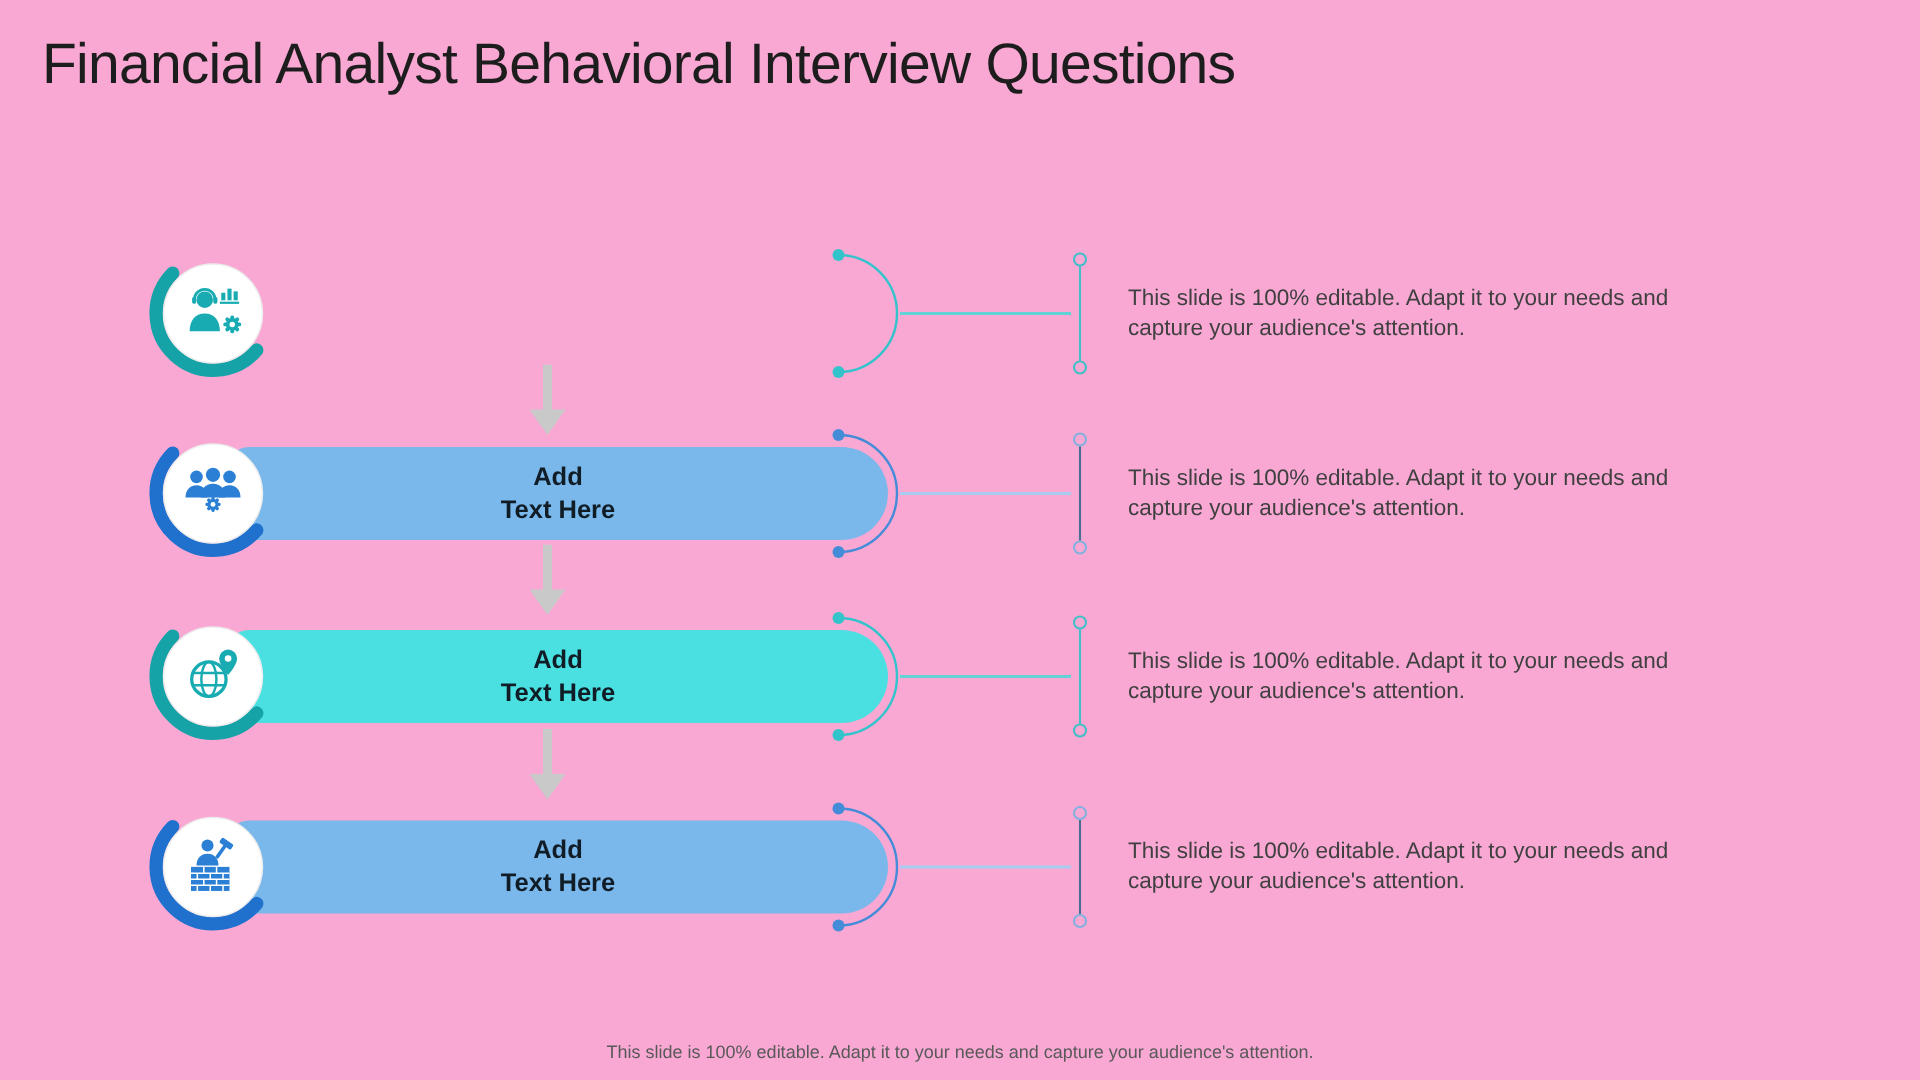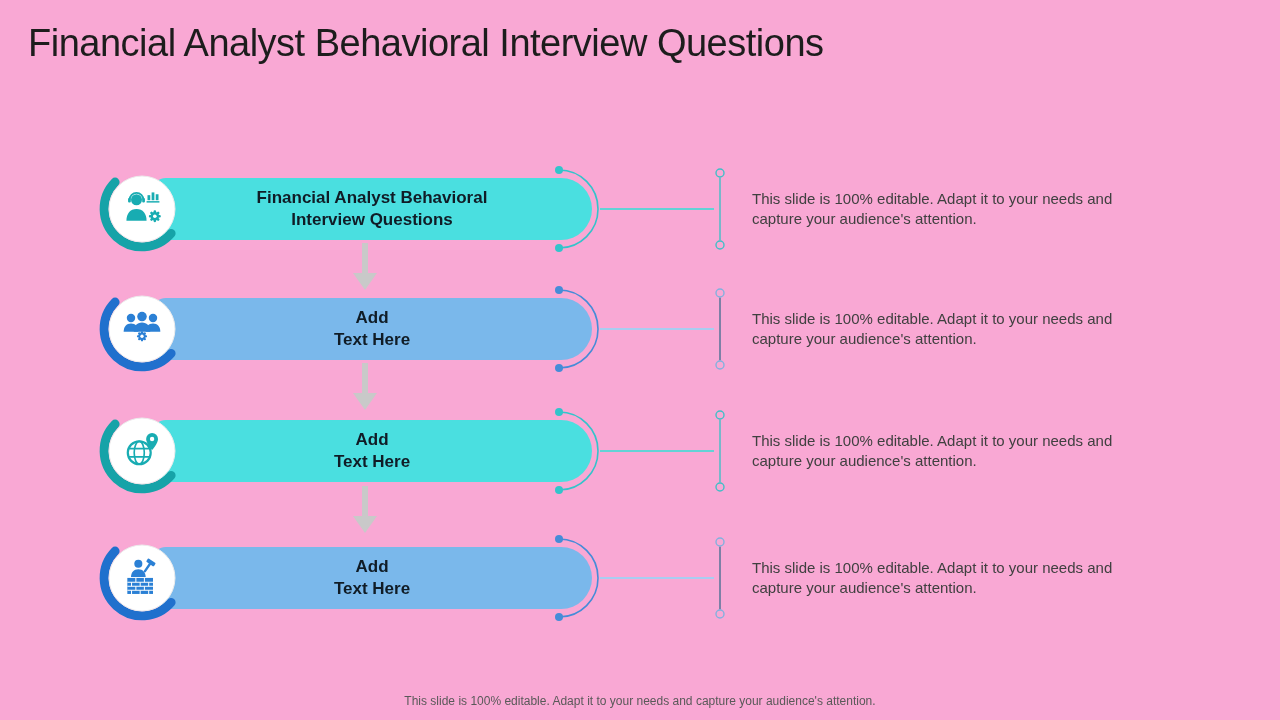--- a/index.html
+++ b/index.html
@@ -49,24 +49,20 @@
                 font-size:12px;color:#595959;}
 </style>
 </head>
 <body>
 
 <div class="slide">
 
   <div class="slide-title">Financial Analyst Behavioral Interview Questions</div>
 
   <div class="row row-1 row--teal">
-    <div class="bar">
-      <div>Financial Analyst Behavioral</div>
-      <div>Interview Questions</div>
-    </div>
     <svg class="arc-deco" viewBox="0 0 100 100">
       <path d="M48,11 A39,39 0 1 1 48,89" fill="none" stroke="currentColor" stroke-width="1.6"></path>
       <circle cx="48" cy="11" r="4" fill="currentColor"></circle>
       <circle cx="48" cy="89" r="4" fill="currentColor"></circle>
     </svg>
     <div class="connector"></div>
     <svg class="bracket" viewBox="0 0 16 88">
       <line class="bracket-line" x1="8" y1="12.5" x2="8" y2="75.5" stroke-width="1.4"></line>
       <circle class="bracket-circle" cx="8" cy="8" r="4" fill="none" stroke-width="1.4"></circle>
       <circle class="bracket-circle" cx="8" cy="80" r="4" fill="none" stroke-width="1.4"></circle>

